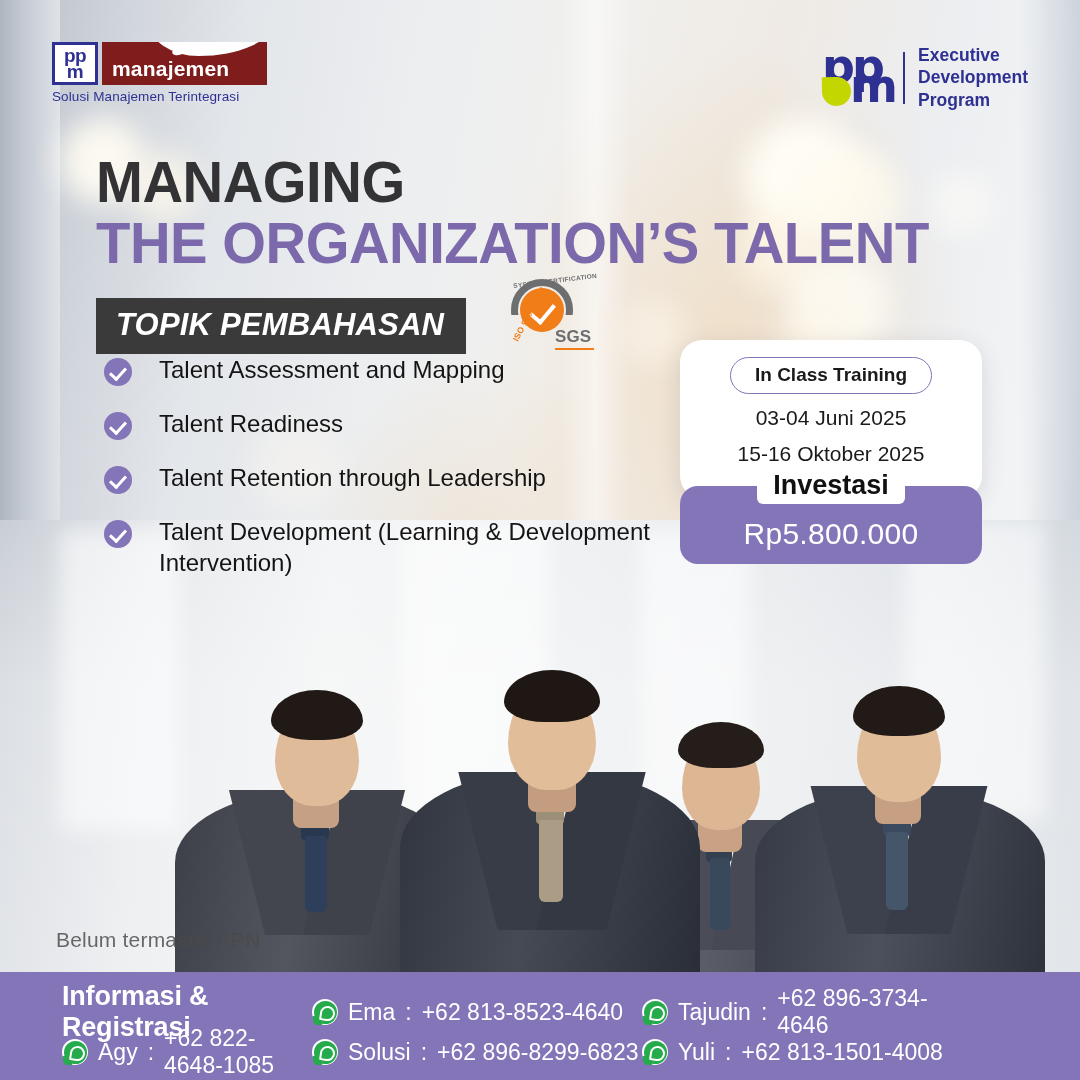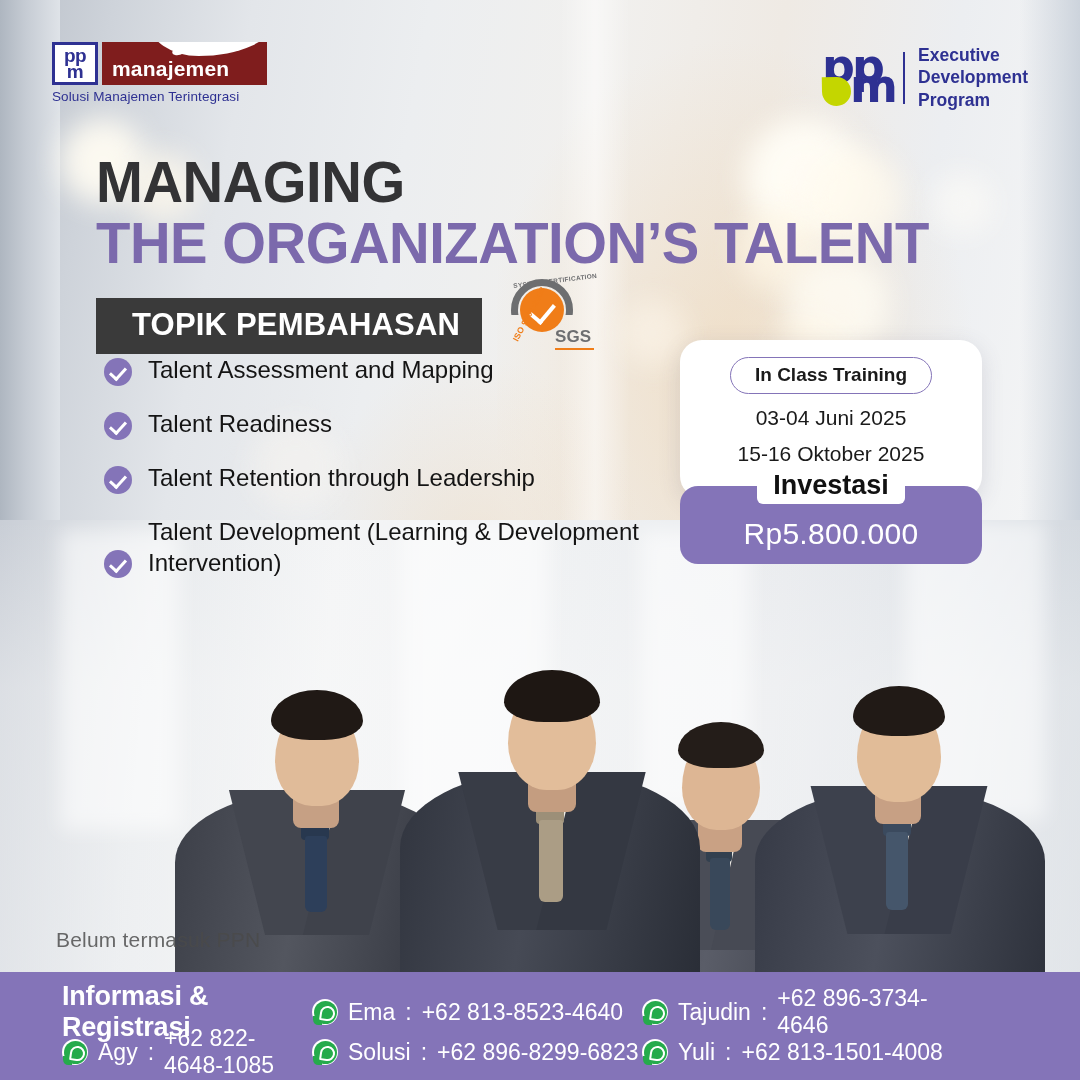--- a/index.html
+++ b/index.html
@@ -97,25 +97,25 @@
   }
   .title h2 {
     font-family:"Liberation Sans Narrow","Liberation Sans", sans-serif;
     font-size:58px; font-weight:700; letter-spacing:-.5px; line-height:1.12;
     color:#7b69ac; transform:scaleX(.97); transform-origin:left;
   }
 
   
   .topic-banner {
     position:absolute; left:96px; top:298px;
-    background:#3a3a3a; color:#fff; padding:9px 22px 11px 36px;
-    font-size:31px; font-weight:700; letter-spacing:.2px;
+    background:#3a3a3a; color:#fff; padding:9px 22px 11px 20px;
+    font-size:31px; font-weight:700; letter-spacing:.2px;font-style:italic;
   }
   .topics { position:absolute; left:104px; top:355px; width:580px; }
-  .t-item { display:flex; align-items:flex-end; gap:16px; margin-bottom:23px; }
+  .t-item { display:flex; align-items:flex-start; gap:27px; margin-bottom:23px; }
   .t-check {
     flex:0 0 auto; width:28px; height:28px; border-radius:50%;
     background:#8474b8; margin-top:3px; position:relative;
   }
   .t-check::after {
     content:""; position:absolute; left:9px; top:6px; width:7px; height:13px;
     border:solid #fff; border-width:0 3px 3px 0; transform:rotate(42deg);
   }
   .t-text { font-size:24px; color:#141414; line-height:1.28; font-weight:400; }
 

